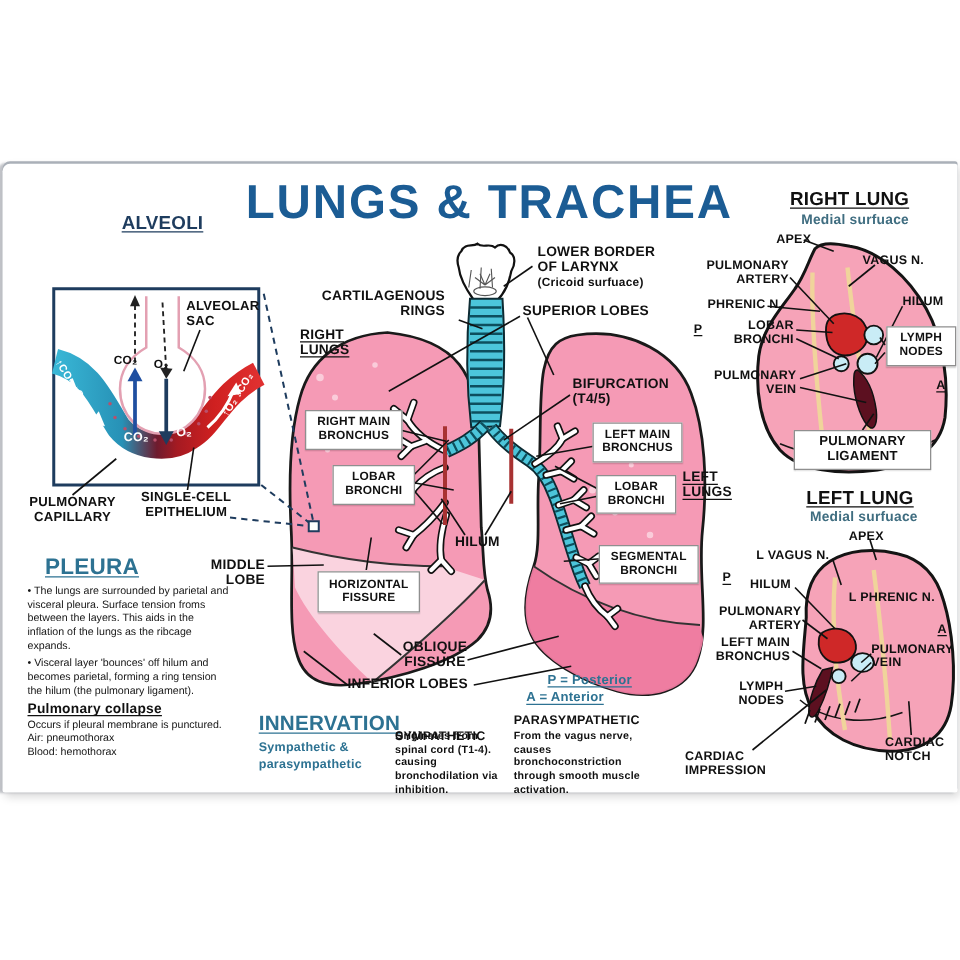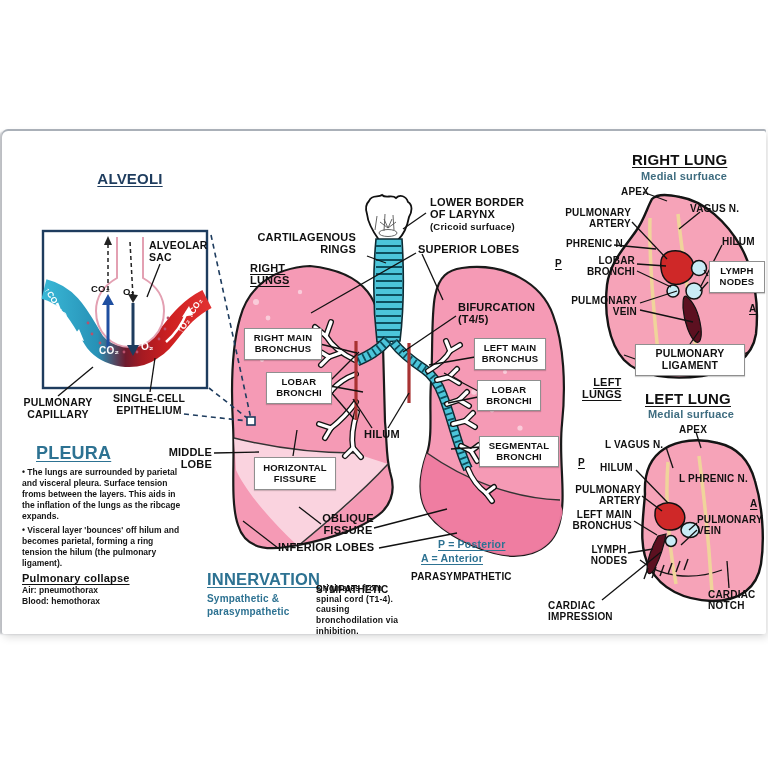--- a/index.html
+++ b/index.html
@@ -12,21 +12,21 @@
   .lbl{position:absolute;font-weight:700;color:#101010;white-space:pre-line;line-height:1.12;
        letter-spacing:.2px;font-family:"Liberation Sans",sans-serif;}
   .c{text-align:center}.r{text-align:right}
   .box{background:#fff;border:1px solid #8f8f8f;display:flex;align-items:center;justify-content:center;
        text-align:center;box-shadow:0 1px 1px rgba(0,0,0,.18);}
   .ul{text-decoration:underline;text-underline-offset:2px;}
   .teal{color:#2d7292}.navy{color:#1e3c5e}.white{color:#fff}
   .f8{font-size:8.5px}.f9{font-size:9.5px}.f10{font-size:10px}.f105{font-size:10.5px}
   .f11{font-size:11px}.f15{font-size:15px}.f16{font-size:16.5px}.f18{font-size:18px}
   .title{font-size:38px;font-weight:700;color:#1b5c94;letter-spacing:1.5px;}
-  .body-sm{font-size:8.5px;font-weight:700;line-height:1.3;color:#151515;}
+  .body-sm{font-size:8.5px;font-weight:400;line-height:1.3;color:#151515;}
   .rot{transform-origin:0 0;}
 </style>
 </head>
 <body>
 
 <div id="stage">
   <div id="poster"></div>
 
   <svg id="gfx" width="768" height="768" viewBox="0 0 768 768">
     <defs>
@@ -304,83 +304,86 @@
       <path d="M642,496 L662,511"></path>
         <path d="M634,521 L657,535"></path>
       <path d="M697,523 L689,530"></path>
         <path d="M697,530 L681,545"></path>
       <path d="M628,553 L653,549"></path>
         <path d="M602,600 L661,552"></path>
         <path d="M729,588 L727,561"></path>
     </g>
   </svg>
 
+  <div class="lbl title c" style="left:184px;top:141px;width:415px;">LUNGS &amp; TRACHEA</div>
 
   <div class="lbl navy ul f15 c" style="left:70px;top:171px;width:120px;">ALVEOLI</div>
   <div class="lbl f105" style="left:149px;top:240px;">ALVEOLAR
 SAC</div>
   <div class="lbl f9" style="left:91px;top:284px;">CO₂</div>
   <div class="lbl f9" style="left:123px;top:287px;">O₂</div>
   <div class="lbl f10 white" style="left:99px;top:345px;">CO₂</div>
   <div class="lbl f10 white" style="left:141px;top:341px;">O₂</div>
   <div class="lbl f8 white rot" style="left:50px;top:286px;transform:rotate(58deg);">↑CO₂ ↓O₂</div>
   <div class="lbl f8 white rot" style="left:176px;top:330px;transform:rotate(-58deg);">↑O₂ ↓CO₂</div>
   <div class="lbl f105 c" style="left:18px;top:397px;width:80px;">PULMONARY
 CAPILLARY</div>
   <div class="lbl f105 c" style="left:112px;top:393px;width:74px;">SINGLE-CELL
 EPITHELIUM</div>
 
   <div class="lbl teal ul f18" style="left:36px;top:443px;">PLEURA</div>
   <div style="position:absolute;left:22px;top:467px;width:162px;">
     <div class="body-sm">• The lungs are surrounded by parietal and visceral pleura. Surface tension froms between the layers. This aids in the inflation of the lungs as the ribcage expands.</div>
     <div class="body-sm" style="margin-top:3px;">• Visceral layer 'bounces' off hilum and becomes parietal, forming a ring tension the hilum (the pulmonary ligament).</div>
     <div class="lbl ul f11" style="position:static;margin-top:3px;">Pulmonary collapse</div>
+    <div class="body-sm">Occurs if pleural membrane is punctured.</div>
     <div class="body-sm">Air: pneumothorax</div>
     <div class="body-sm">Blood: hemothorax</div>
   </div>
 
   <div class="lbl f11" style="left:430px;top:196px;width:110px;">LOWER BORDER
 OF LARYNX</div>
   <div class="lbl f9" style="left:430px;top:222px;">(Cricoid surfuace)</div>
   <div class="lbl f11 r" style="left:256px;top:231px;width:100px;">CARTILAGENOUS
 RINGS</div>
   <div class="lbl f11" style="left:418px;top:243px;">SUPERIOR LOBES</div>
-  <div class="lbl f11 ul" style="left:250px;top:262px;">RIGHT
+  <div class="lbl f11 ul" style="left:240px;top:262px;">RIGHT
 LUNGS</div>
   <div class="lbl f11" style="left:458px;top:301px;width:90px;">BIFURCATION
 (T4/5)</div>
   <div class="lbl f9 box" style="left:244px;top:328px;width:76px;height:30px;">RIGHT MAIN
 BRONCHUS</div>
   <div class="lbl f9 box" style="left:474px;top:338px;width:70px;height:30px;">LEFT MAIN
 BRONCHUS</div>
   <div class="lbl f9 box" style="left:266px;top:372px;width:64px;height:30px;">LOBAR
 BRONCHI</div>
   <div class="lbl f9 box" style="left:477px;top:380px;width:62px;height:29px;">LOBAR
 BRONCHI</div>
-  <div class="lbl f11 ul" style="left:582px;top:376px;text-align:right;">LEFT
+  <div class="lbl f11 ul" style="left:546px;top:376px;">LEFT
 LUNGS</div>
   <div class="lbl f11" style="left:364px;top:428px;">HILUM</div>
   <div class="lbl f9 box" style="left:479px;top:436px;width:78px;height:29px;">SEGMENTAL
 BRONCHI</div>
   <div class="lbl f11 r" style="left:160px;top:446px;width:52px;">MIDDLE
 LOBE</div>
   <div class="lbl f9 box" style="left:254px;top:457px;width:80px;height:31px;">HORIZONTAL
 FISSURE</div>
   <div class="lbl f11 c" style="left:318px;top:512px;width:60px;">OBLIQUE
 FISSURE</div>
   <div class="lbl f11" style="left:278px;top:541px;">INFERIOR LOBES</div>
   <div class="lbl f105 teal ul" style="left:418px;top:539px;padding-left:20px;">P = Posterior</div>
   <div class="lbl f105 teal ul" style="left:421px;top:553px;">A = Anterior</div>
 
   <div class="lbl teal ul f16" style="left:207px;top:570px;">INNERVATION</div>
   <div class="lbl teal f10" style="left:207px;top:592px;line-height:1.3;">Sympathetic &amp;
 parasympathetic</div>
   <div class="lbl f10" style="left:316px;top:547px;margin-top:37px;">SYMPATHETIC</div>
   <div class="lbl f8" style="left:316px;top:583px;width:86px;line-height:1.25;">Originates from spinal cord (T1-4). causing bronchodilation via inhibition.</div>
   <div class="lbl f10" style="left:411px;top:571px;">PARASYMPATHETIC</div>
+  <div class="lbl f8" style="left:411px;top:583px;width:104px;line-height:1.25;">From the vagus nerve, causes bronchoconstriction through smooth muscle activation.</div>
 
   <div class="lbl f15 ul" style="left:632px;top:152px;">RIGHT LUNG</div>
   <div class="lbl f11" style="left:641px;top:170px;color:#3f6d80;">Medial surfuace</div>
   <div class="lbl f10" style="left:621px;top:186px;">APEX</div>
   <div class="lbl f10" style="left:690px;top:203px;">VAGUS N.</div>
   <div class="lbl f10 r" style="left:553px;top:207px;width:78px;">PULMONARY
 ARTERY</div>
   <div class="lbl f10" style="left:566px;top:238px;">PHRENIC N.</div>
   <div class="lbl f10" style="left:722px;top:236px;">HILUM</div>
   <div class="lbl f10 ul" style="left:555px;top:258px;">P</div>

